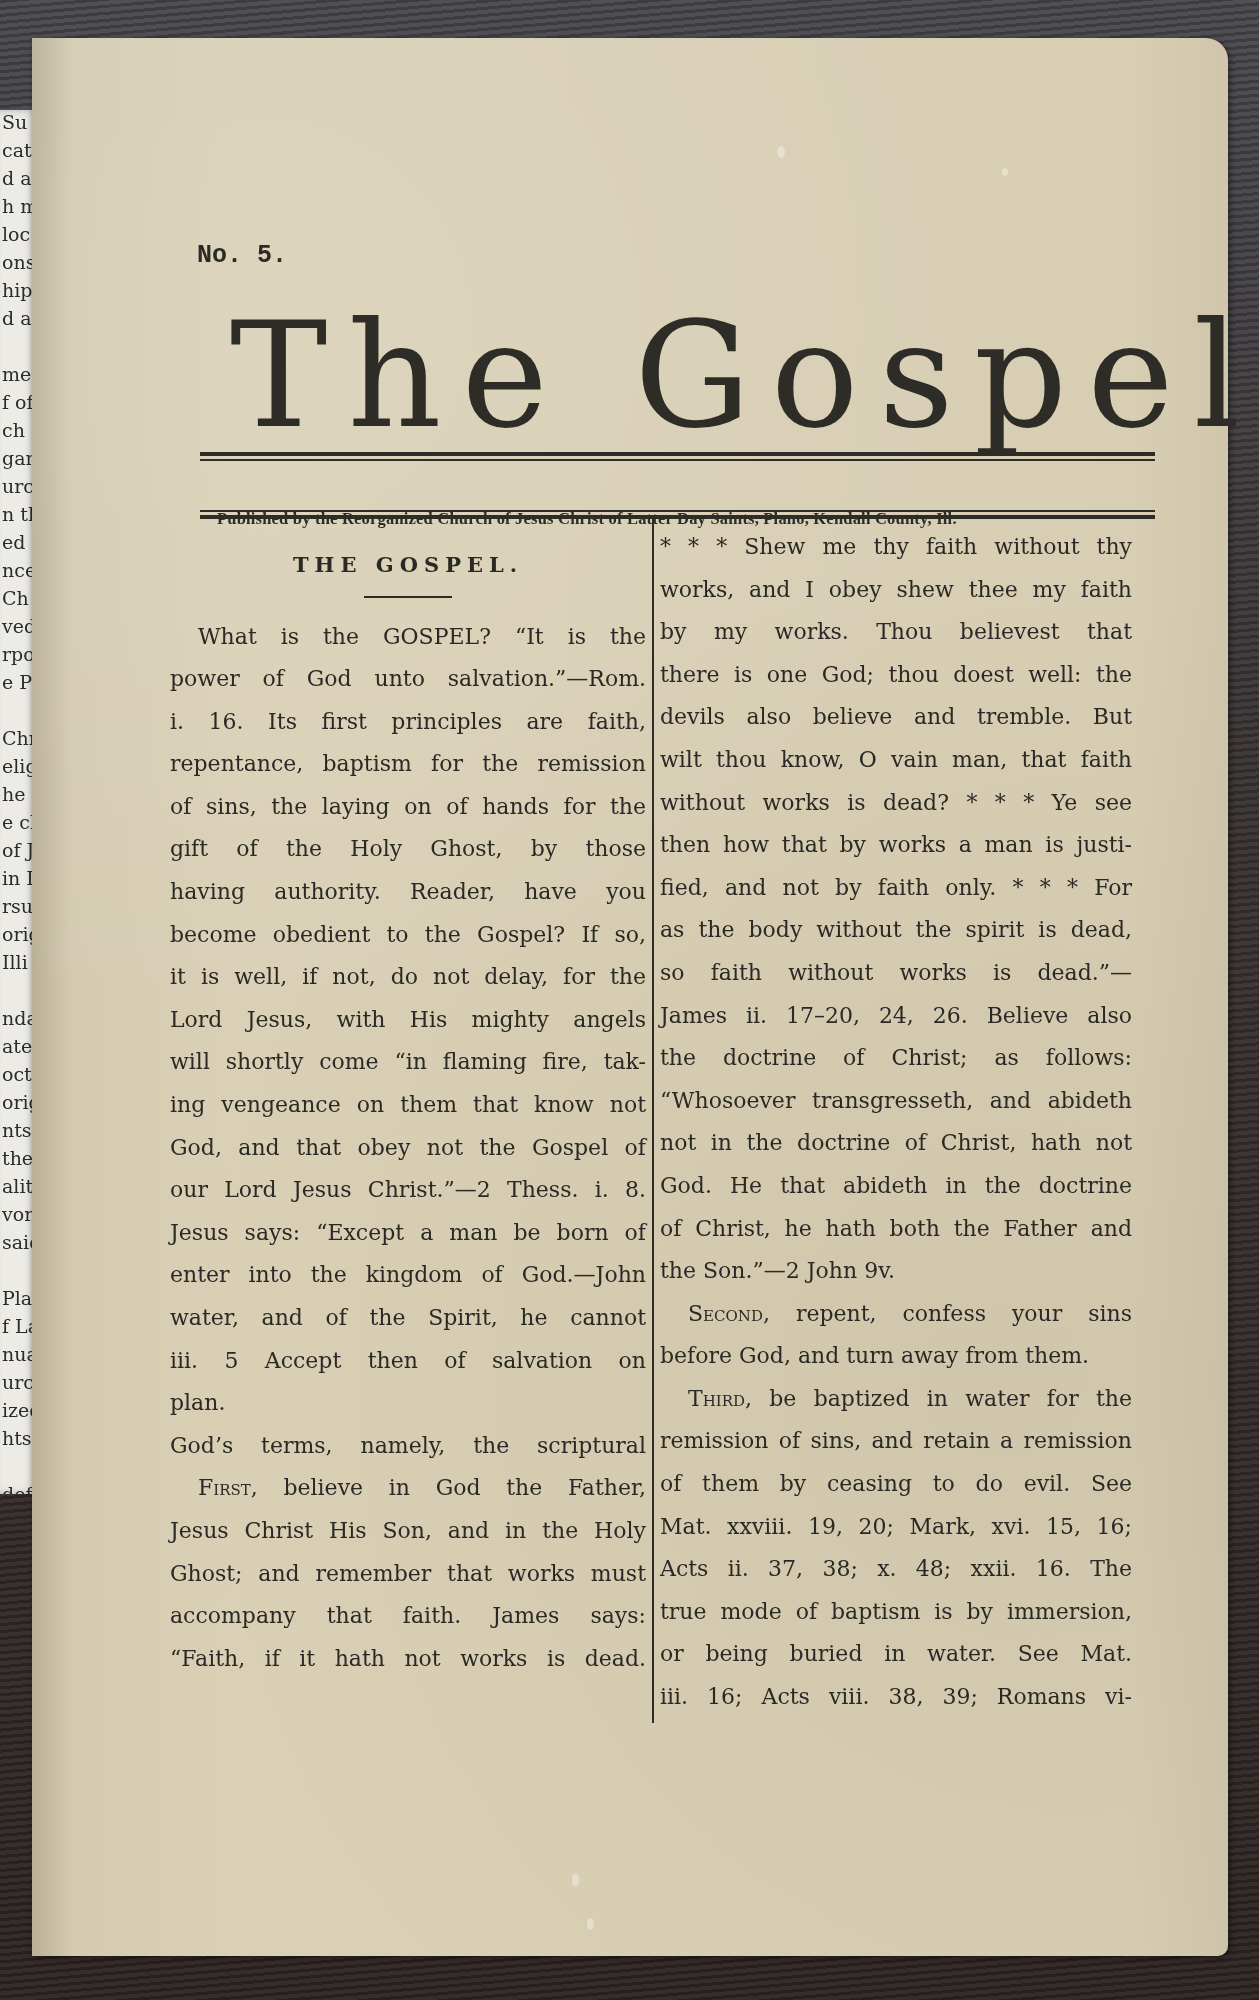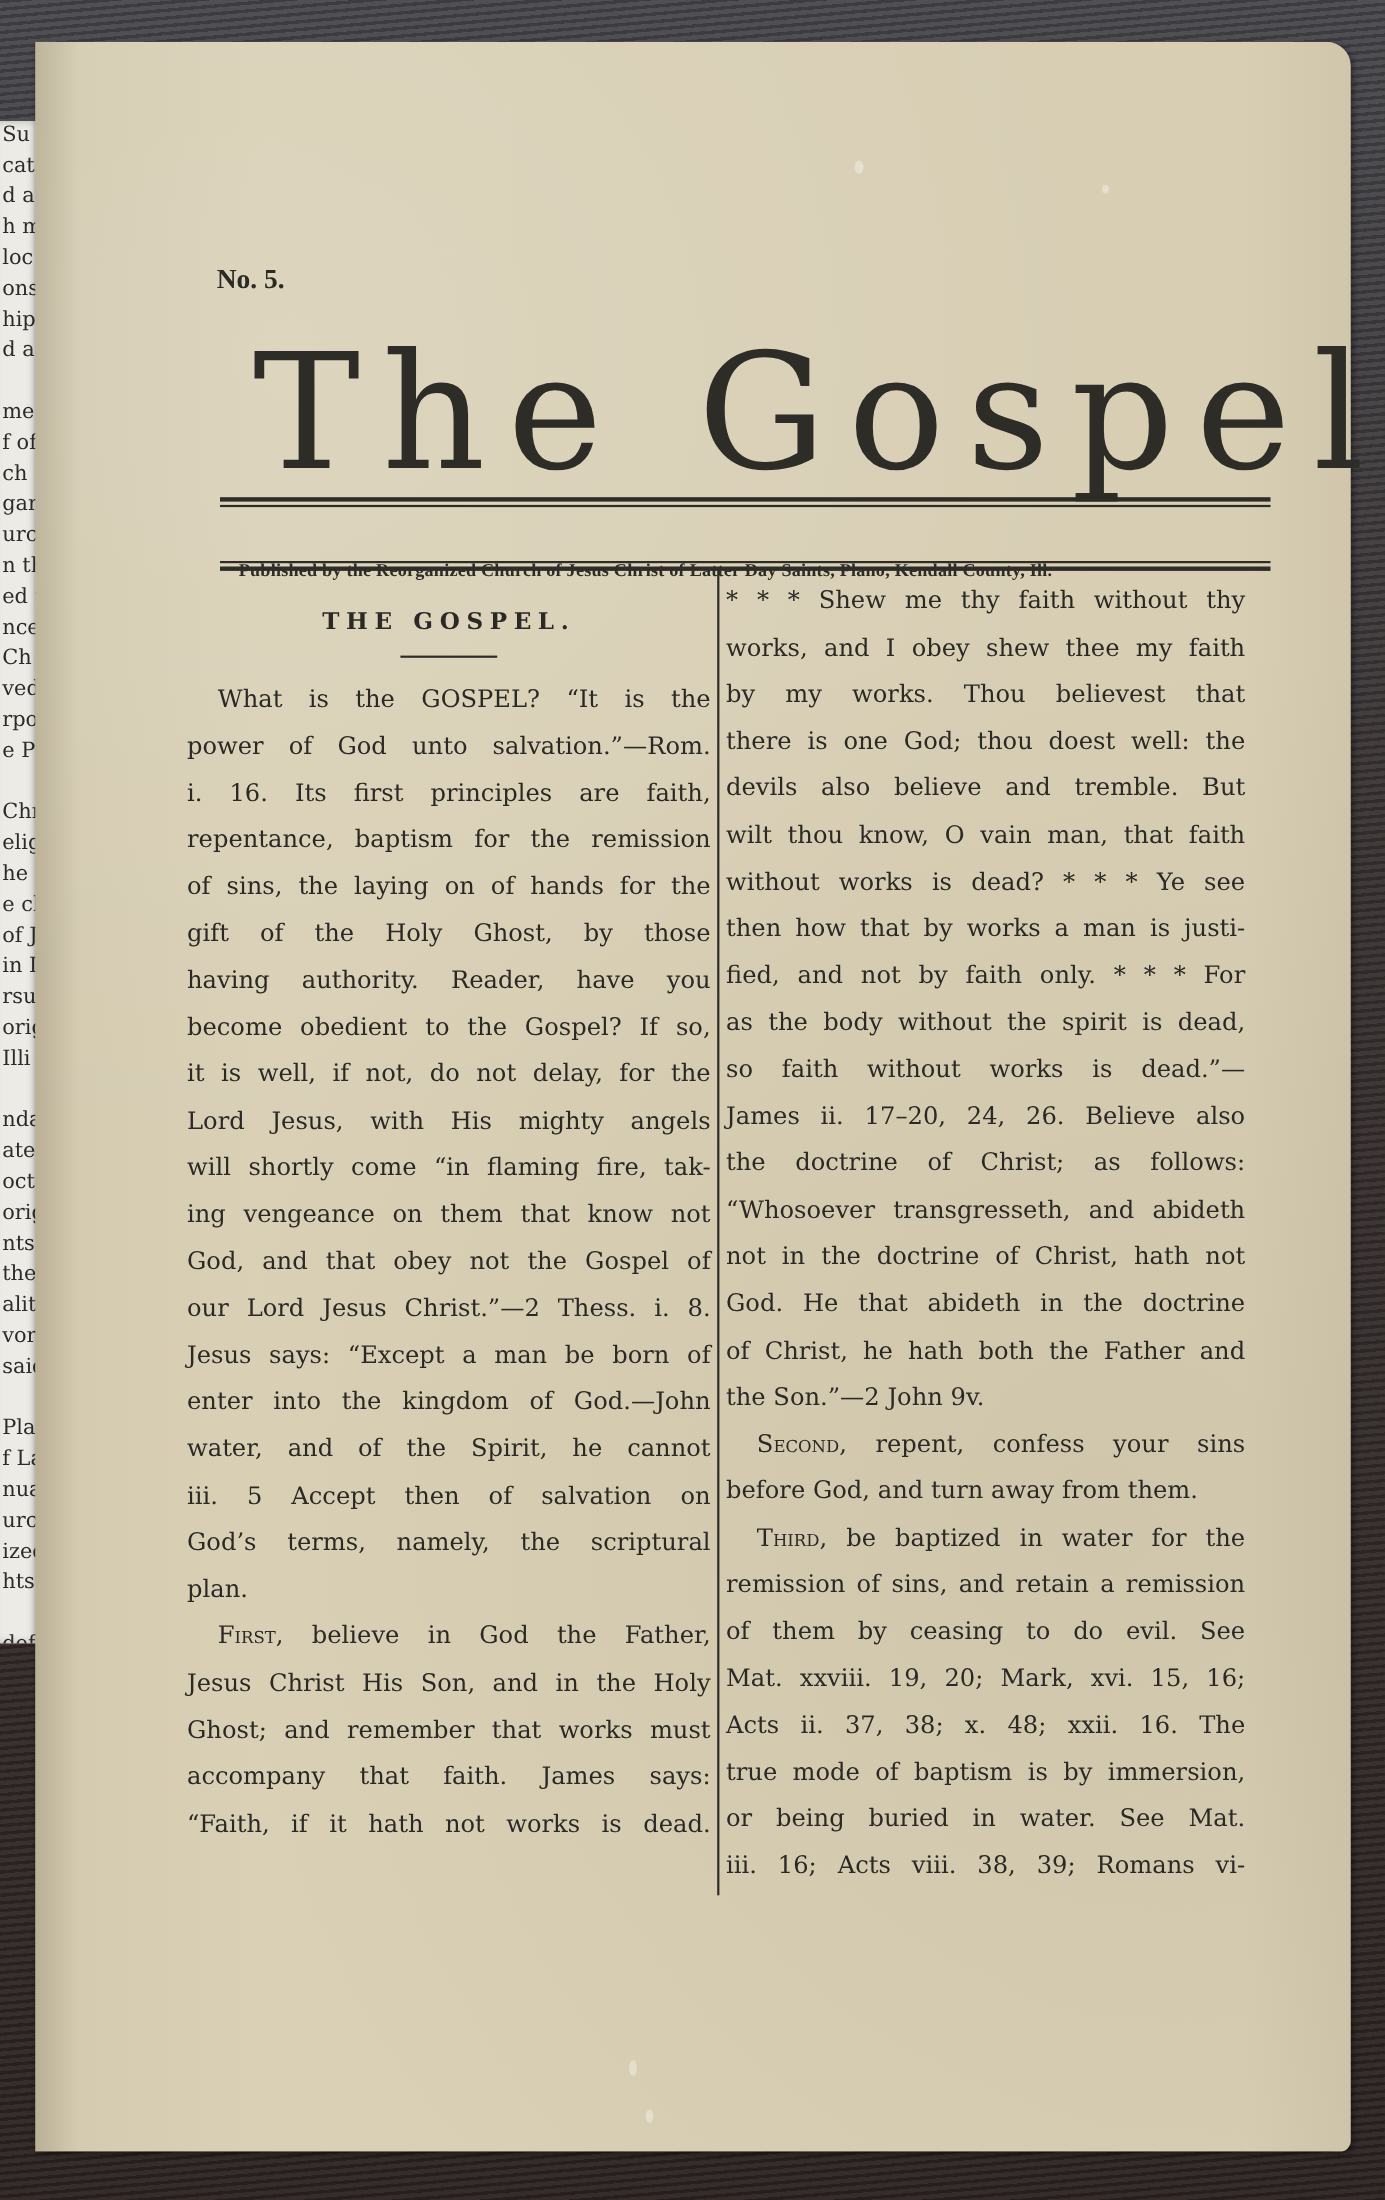--- a/index.html
+++ b/index.html
@@ -25,21 +25,21 @@
     background:#d8cfb5;
     background-image:
       radial-gradient(circle at 20% 15%, rgba(255,255,255,0.10), transparent 40%),
       radial-gradient(circle at 80% 70%, rgba(120,100,70,0.08), transparent 50%),
       linear-gradient(90deg, #b9b096 0px, #d4cbb1 40px, #d9d0b6 200px, #d7ceb4 1100px, #cfc6ab 1196px);
     border-radius:0 22px 10px 0;
     box-shadow: 2px 2px 6px rgba(0,0,0,0.45);
   }
   .issue-no {
     position:absolute; left:165px; top:203px;
-    font-family:Liberation Serif, serif; font-weight:bold; font-size:25px; color:#2c2a25;
+    font-family:Liberation Mono, monospace; font-weight:bold; font-size:25px; color:#2c2a25;
   }
   .masthead {
     position:absolute; left:198px; top:262px; width:900px;
     font-family:"DejaVu Serif", serif; font-size:146px; line-height:150px;
     color:#2e2c27; letter-spacing:20px; white-space:nowrap;
     transform:scaleY(1.0);
   }
   .rule-double { position:absolute; left:168px; width:955px; }
   .rule-double .thick { height:4px; background:#2e2c27; }
   .rule-double .thin { height:1.5px; background:#2e2c27; margin-top:3px; }
@@ -172,22 +172,22 @@
         <span class="line">it is well, if not, do not delay, for the</span>
         <span class="line">Lord Jesus, with His mighty angels</span>
         <span class="line">will shortly come “in flaming fire, tak-</span>
         <span class="line">ing vengeance on them that know not</span>
         <span class="line">God, and that obey not the Gospel of</span>
         <span class="line">our Lord Jesus Christ.”—2 Thess. i. 8.</span>
         <span class="line">Jesus says: “Except a man be born of</span>
         <span class="line">enter into the kingdom of God.—John</span>
         <span class="line">water, and of the Spirit, he cannot</span>
         <span class="line">iii. 5    Accept then of salvation on</span>
+        <span class="line last">plan.</span>
         <span class="line">God’s terms, namely, the scriptural</span>
-        <span class="line last">plan.</span>
         <span class="line indent"><span class="sc">First</span><span>, believe in God the Father,</span></span>
         <span class="line">Jesus Christ His Son, and in the Holy</span>
         <span class="line">Ghost; and remember that works must</span>
         <span class="line">accompany that faith.  James says:</span>
         <span class="line">“Faith, if it hath not works is dead.</span>
       </div>
   </div>
 
   <div class="column col-right" style="left:628px; top:488px;">
     <div id="rightLines">

